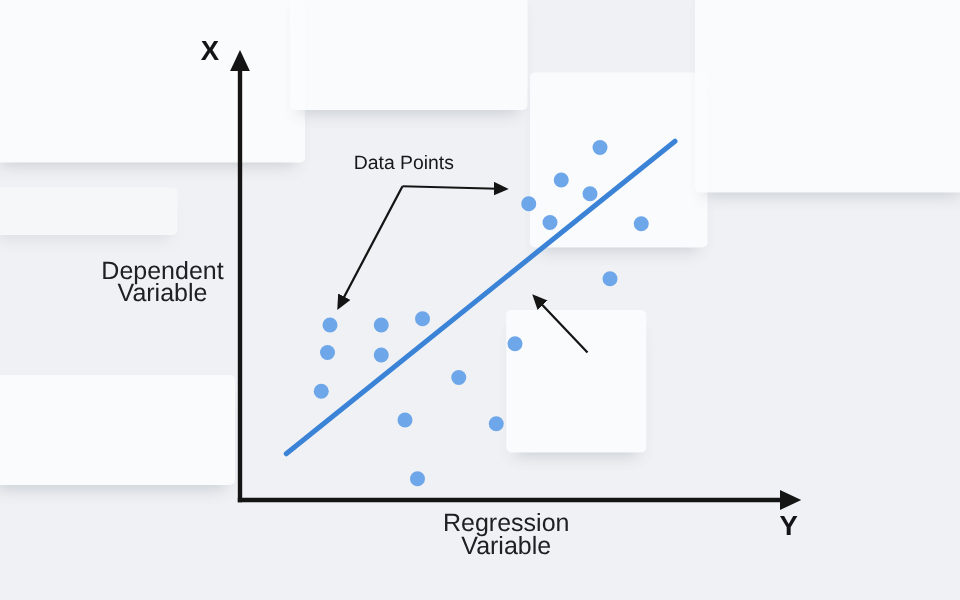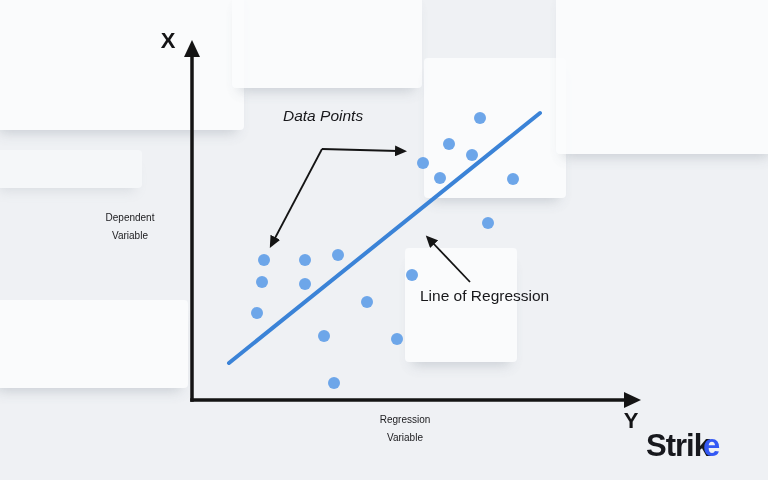--- a/index.html
+++ b/index.html
@@ -11,21 +11,21 @@
   }
   
   .patch{
     position:absolute;background:#fcfdfe;border-radius:4px;
     box-shadow:0 10px 12px -7px rgba(140,148,160,0.45);
     opacity:.85;
   }
   .plot-svg{position:absolute;left:0;top:0;width:768px;height:480px;}
   .lbl{position:absolute;white-space:pre-line;}
   .axis-letter{font-size:22px;font-weight:700;color:#141416;}
-  .var-label{font-size:10px;line-height:17.5px;font-weight:500;text-align:center;color:#202023;}
+  .var-label{font-size:20px;line-height:17.5px;font-weight:500;text-align:center;color:#202023;}
   .anno-label{font-size:15.5px;font-weight:500;color:#18181b;}
   .logo{
     position:absolute;left:646px;top:428px;
     font-size:31px;font-weight:800;letter-spacing:-1px;color:#17181d;
     display:flex;align-items:baseline;cursor:pointer;
   }
   .logo .e{color:#3358f4;margin-left:-7px;}
 </style>
 </head>
 <body>
@@ -78,23 +78,17 @@
   <div class="lbl axis-letter" style="left:155px;top:28px;width:26px;text-align:center;">X</div>
 
   <div class="lbl axis-letter" style="left:618px;top:408px;width:26px;text-align:center;">Y</div>
 
   <div class="lbl var-label" style="left:55px;top:209px;width:150px;">Dependent
 Variable</div>
 
   <div class="lbl var-label" style="left:325px;top:411px;width:160px;">Regression
 Variable</div>
 
-  <div class="lbl anno-label" style="left:283px;top:107px;font-style:italic;">Data Points</div>
+  <div class="lbl anno-label" style="left:283px;top:122px;">Data Points</div>
 
-  <div class="lbl anno-label" style="left:420px;top:287px;">Line of Regression</div>
 
-  <div class="logo">
-    <span>Stri</span>
-      <span>k</span>
-      <span class="e">e</span>
-  </div>
 
 </div>
 
 </body></html>

